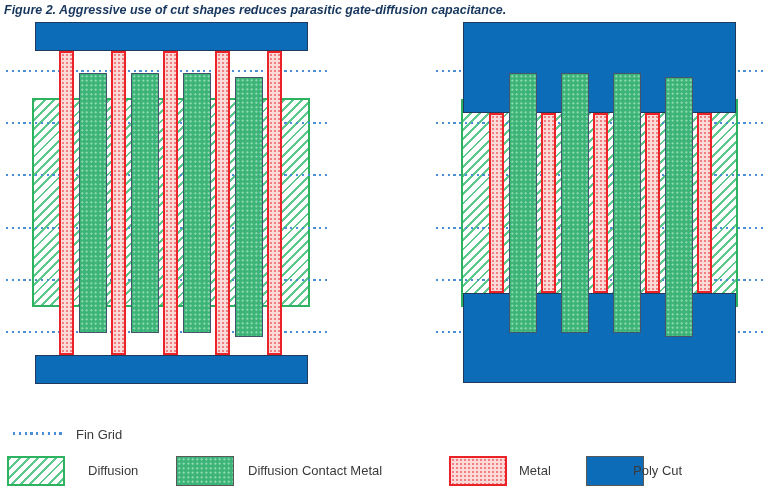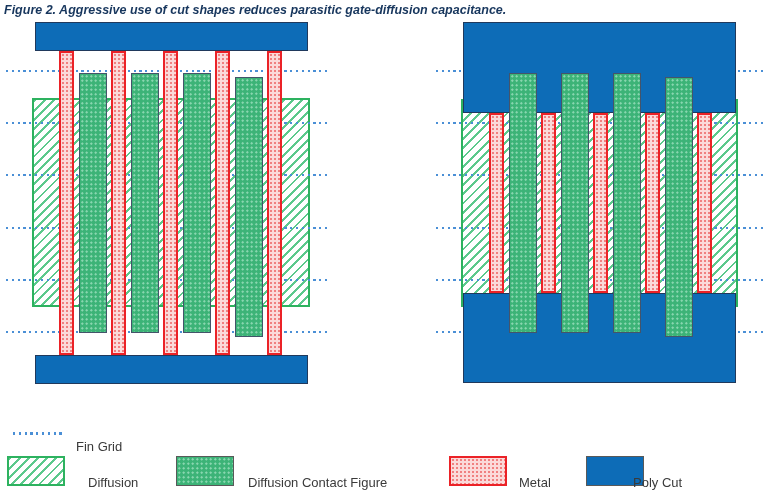--- a/index.html
+++ b/index.html
@@ -37,21 +37,21 @@
   .fin-line{
     height:2.4px;border:none;background-color:transparent;
     background-image:repeating-linear-gradient(90deg,var(--fin-dot) 0 2.2px,transparent 2.2px 5.8px);
   }
   
   .legend-swatch{position:absolute;top:456px;width:58px;height:30px;box-sizing:border-box;}
   .legend-swatch.contact-fill,
   .legend-swatch.polycut-fill{border:1.5px solid var(--legend-swatch-border);}
   .legend-fin-swatch{position:absolute;left:13px;top:432px;width:49px;height:3px;}
   .legend-label{
-    position:absolute;color:var(--label-color);font-size:13px;white-space:nowrap;margin-top:12px;
+    position:absolute;color:var(--label-color);font-size:13px;white-space:nowrap;
   }
   .legend-label.row1{top:427px;}
   .legend-label.row2{top:463px;}
 </style>
 </head>
 <body>
 
 <div class="canvas">
   <div class="figure-title">Figure 2.  Aggressive use of cut shapes reduces parasitic gate-diffusion capacitance.</div>
 
@@ -99,21 +99,21 @@
     </div>
 
   <div>
     <div class="fin-line legend-fin-swatch"></div>
     <span class="legend-label row1" style="left:76px">Fin Grid</span>
 
     <div class="legend-swatch diffusion-fill" style="left:7px"></div>
     <span class="legend-label row2" style="left:88px">Diffusion</span>
 
     <div class="legend-swatch contact-fill" style="left:176px"></div>
-    <span class="legend-label row2" style="left:248px">Diffusion Contact Figure</span>
+    <span class="legend-label row2" style="left:248px">Diffusion Contact Metal</span>
 
     <div class="legend-swatch poly-fill" style="left:449px"></div>
     <span class="legend-label row2" style="left:519px">Metal</span>
 
     <div class="legend-swatch polycut-fill" style="left:586px"></div>
     <span class="legend-label row2" style="left:633px">Poly Cut</span>
   </div>
 </div>
 
 </body></html>

